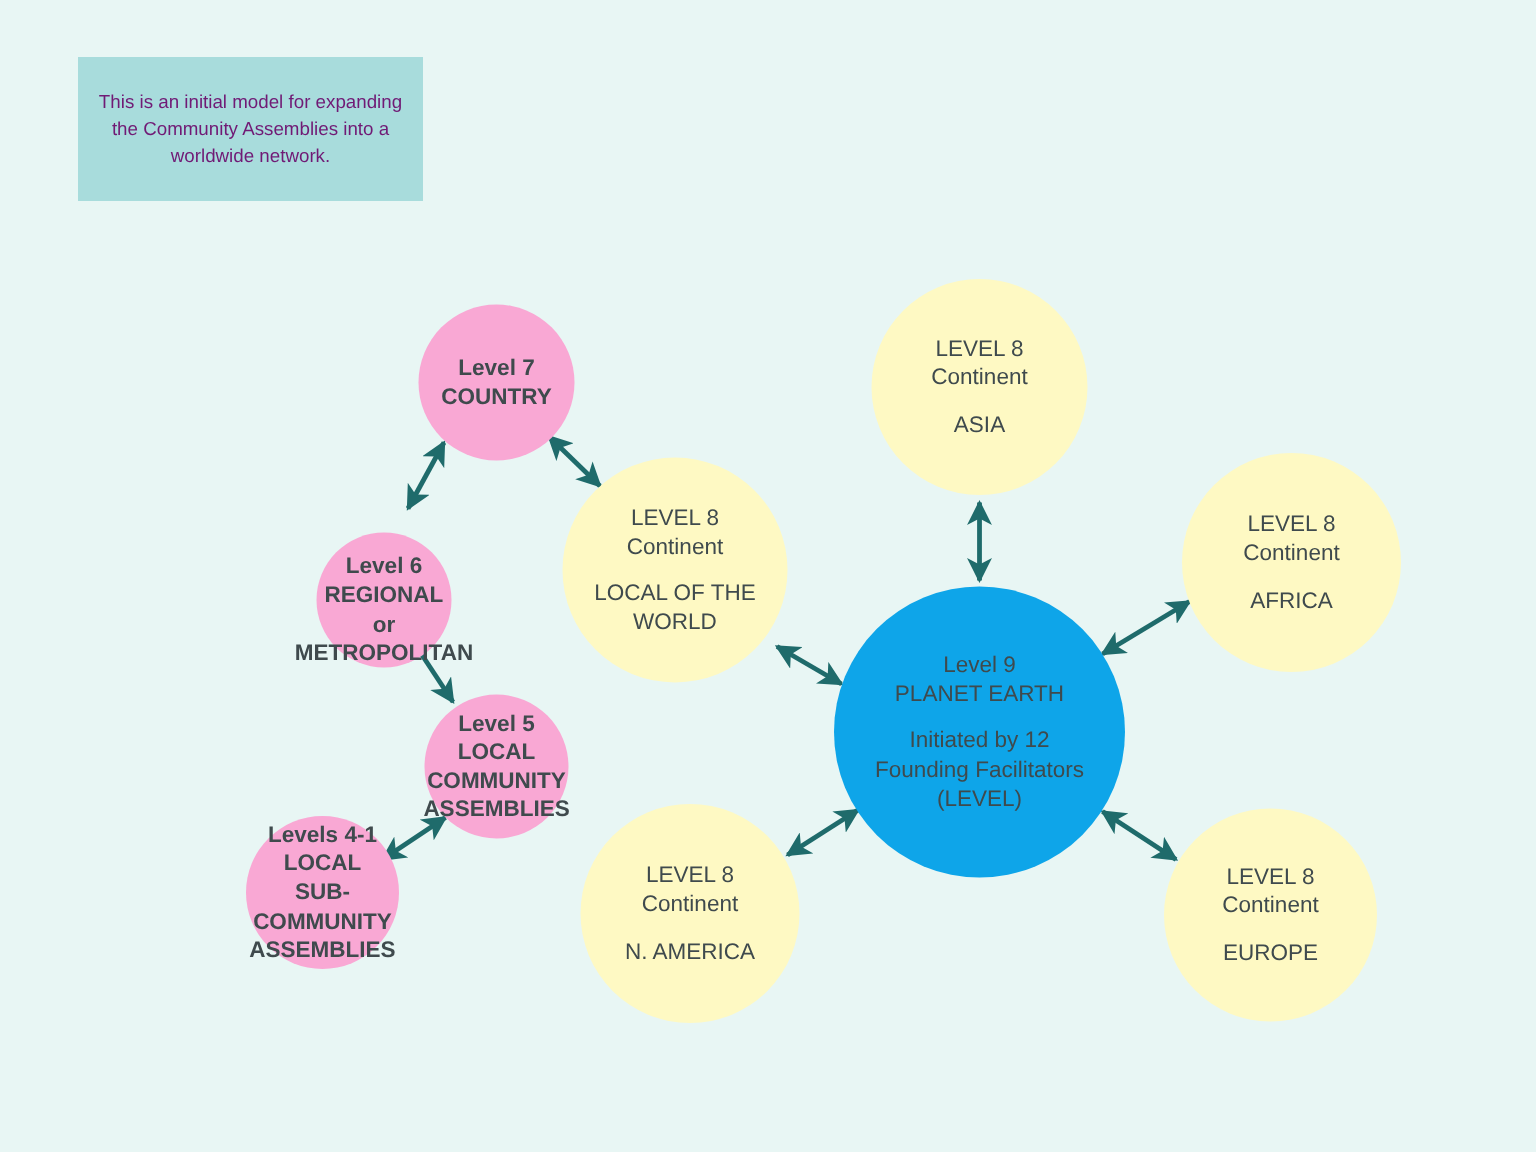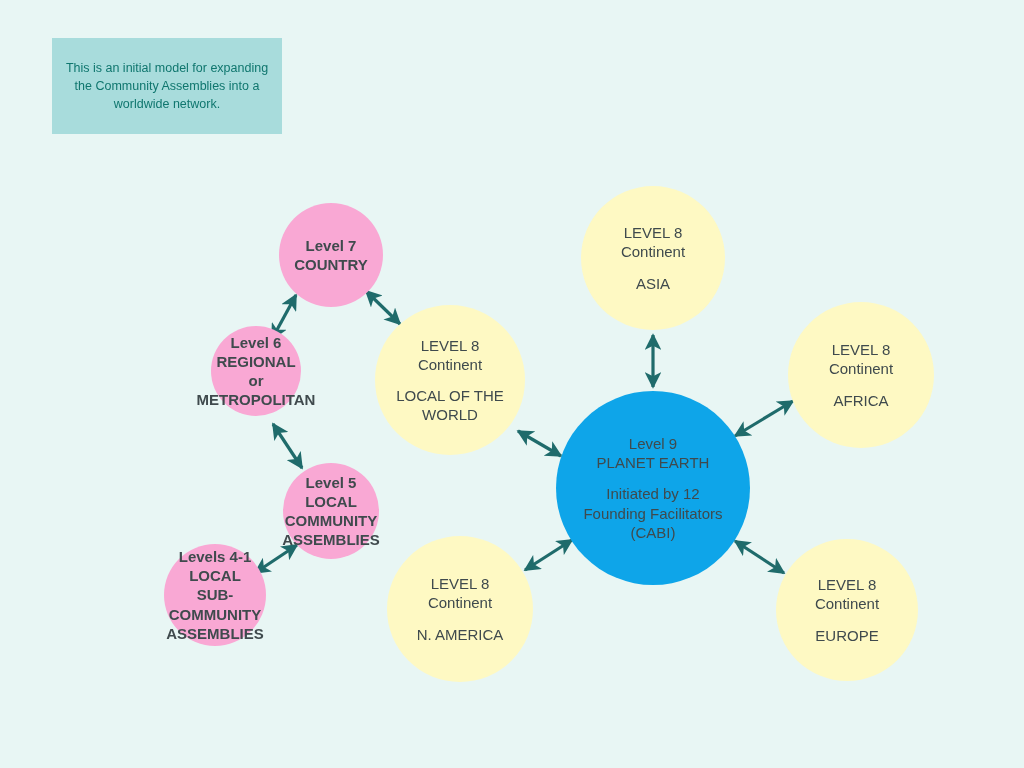--- a/index.html
+++ b/index.html
@@ -19,21 +19,21 @@
     position: absolute;
     left: 0;
     top: 0;
     width: 1024px;
     height: 768px;
   }
   
   .note-box {
     position: absolute;
     background: #a8dcdc;
-    color: #0f766e;
+    color: #701a75;
     box-sizing: border-box;
     display: flex;
     align-items: center;
     justify-content: center;
     text-align: center;
     line-height: 1.45;
     font-size: 12.5px;
     padding: 6px 10px;
   }
   #note-box-1 { left: 52px; top: 38px; width: 230px; height: 96px; }
@@ -112,21 +112,21 @@
       <line x1="297" y1="545" x2="255" y2="573"></line>
     </g>
   </svg>
 
   <div class="node dark t-mid" style="left:556px; top:391px; width:194px; height:194px;">
     <span class="line">Level 9</span>
     <span class="line">PLANET EARTH</span>
     <span class="spacer"></span>
     <span class="line">Initiated by 12</span>
     <span class="line">Founding Facilitators</span>
-    <span class="line">(CABI)</span>
+    <span class="line">(LEVEL)</span>
   </div>
 
   <div class="node medium t-mid" style="left:375px; top:305px; width:150px; height:150px;">
     <span class="line">LEVEL 8</span>
     <span class="line">Continent</span>
     <span class="spacer"></span>
     <span class="line">LOCAL OF THE</span>
     <span class="line">WORLD</span>
   </div>
 
@@ -156,21 +156,21 @@
     <span class="line">Continent</span>
     <span class="spacer"></span>
     <span class="line">N. AMERICA</span>
   </div>
 
   <div class="node light t-mid" style="left:279px; top:203px; width:104px; height:104px;">
     <span class="line">Level 7</span>
     <span class="line">COUNTRY</span>
   </div>
 
-  <div class="node light" style="left:211px; top:326px; width:90px; height:90px;">
+  <div class="node light" style="left:211px; top:355px; width:90px; height:90px;justify-content:flex-end;">
     <span class="line t-mid">Level 6</span>
     <span class="line t-xsmall">REGIONAL or</span>
     <span class="line t-xsmall">METROPOLITAN</span>
   </div>
 
   <div class="node light" style="left:283px; top:463px; width:96px; height:96px;">
     <span class="line t-mid">Level 5</span>
     <span class="line t-xsmall">LOCAL</span>
     <span class="line t-xsmall">COMMUNITY</span>
     <span class="line t-xsmall">ASSEMBLIES</span>

